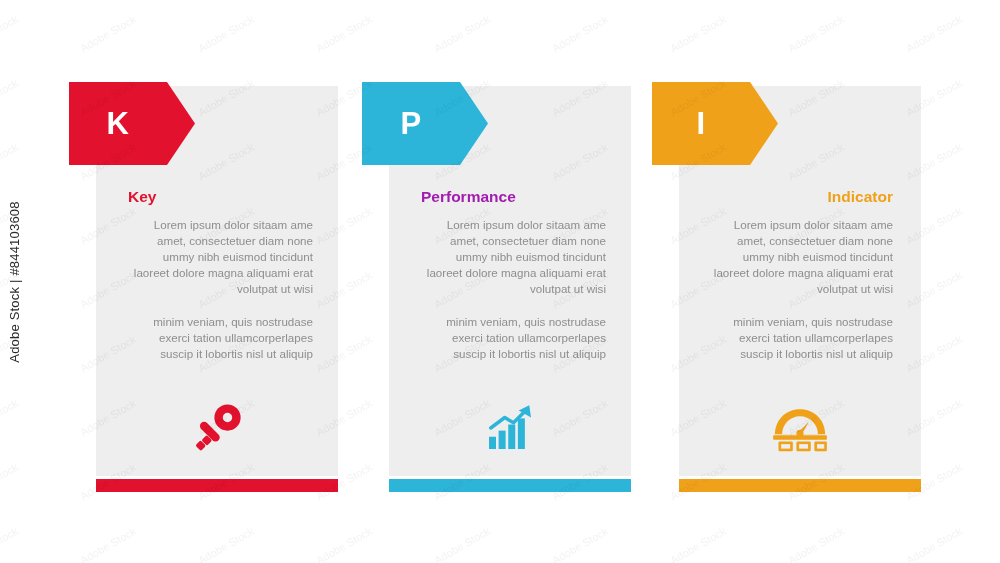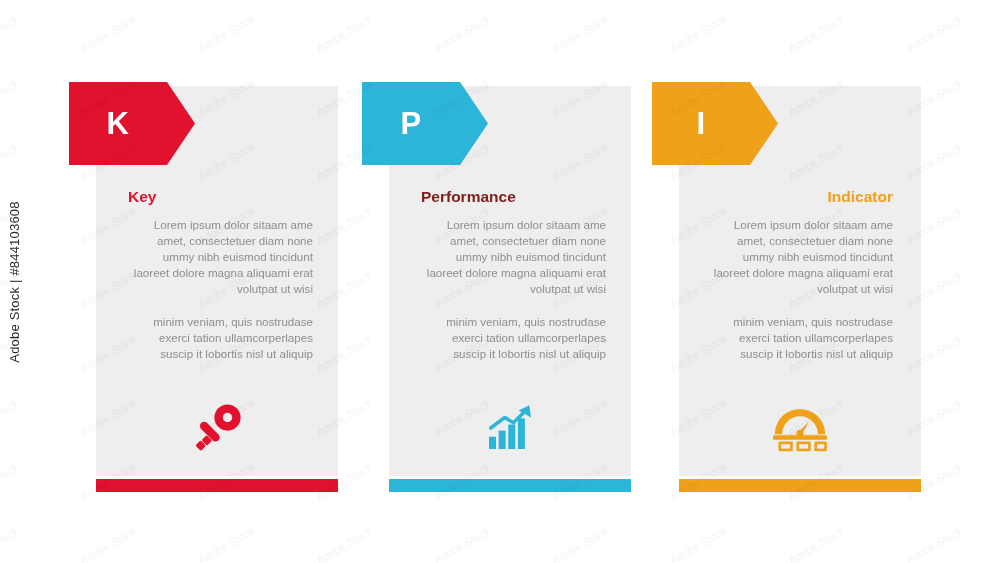--- a/index.html
+++ b/index.html
@@ -173,21 +173,21 @@
   <div class="card align-left" style="left:389px;">
     <div class="card-body"></div>
 
     <div class="tag">
       <svg width="126" height="83" viewBox="0 0 126 83" xmlns="http://www.w3.org/2000/svg">
         <polygon points="0,0 98,0 126,41.5 98,83 0,83" fill="#2cb5d9"></polygon>
       </svg>
       <div class="tag-letter">P</div>
     </div>
 
-    <div class="card-title" style="color:#7f1d1d;">Performance</div>
+    <div class="card-title" style="color:#a21caf;">Performance</div>
     <div class="card-para p1">Lorem ipsum dolor sitaam ame amet, consectetuer diam none ummy  nibh euismod tincidunt laoreet dolore magna aliquami erat volutpat ut wisi</div>
     <div class="card-para p2">minim veniam, quis nostrudase exerci tation ullamcorperlapes suscip it lobortis nisl ut aliquip</div>
 
     <div class="card-icon">
       <svg width="56" height="56" viewBox="0 0 64 64" xmlns="http://www.w3.org/2000/svg">
         <g fill="#2cb5d9">
           <rect x="8" y="42" width="8" height="14"></rect>
           <rect x="19" y="35" width="8" height="21"></rect>
           <rect x="30" y="28" width="8" height="28"></rect>
           <rect x="41" y="21" width="8" height="35"></rect>

